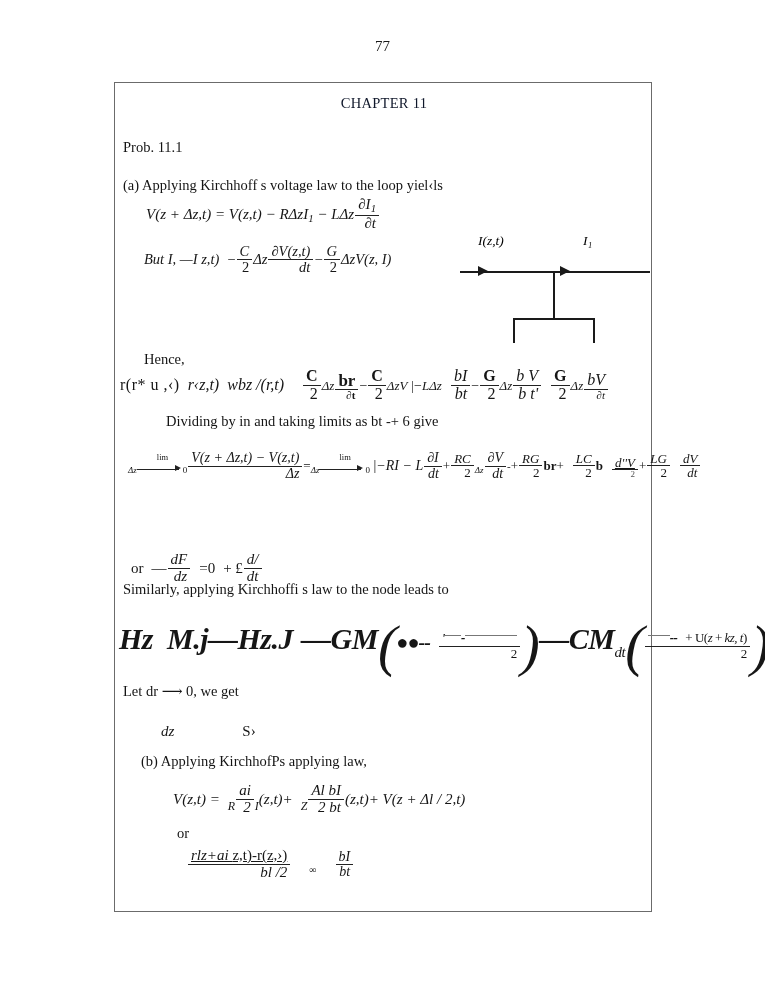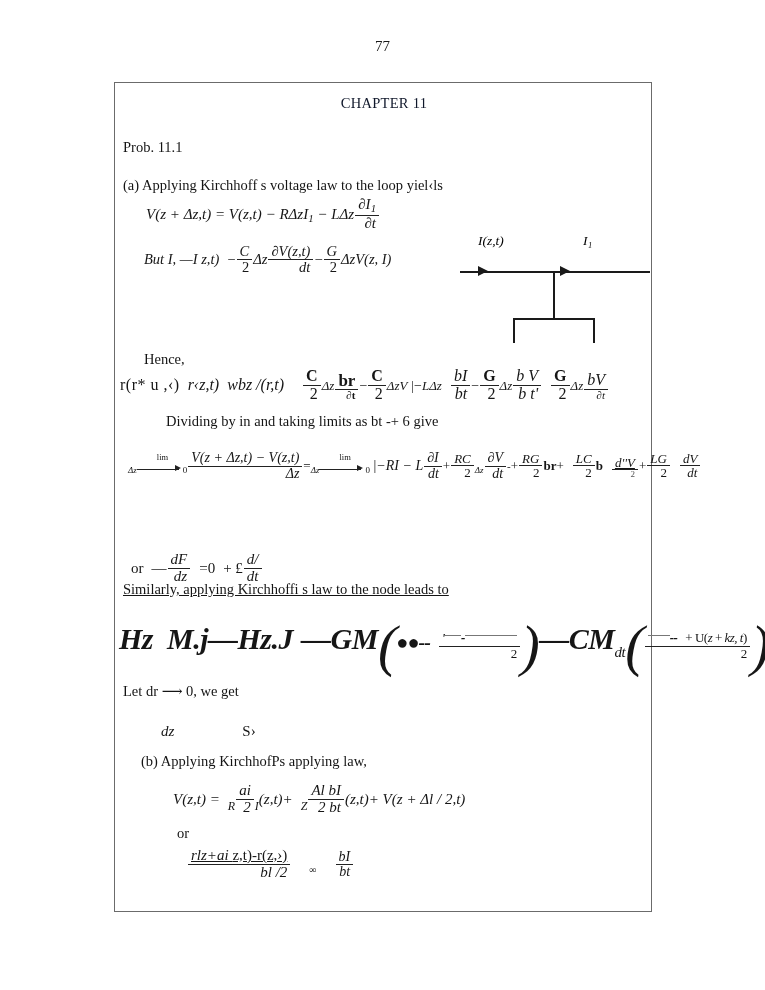--- a/index.html
+++ b/index.html
@@ -243,21 +243,21 @@
   <div class="txt" id="dividing" style="left:51px; top:330px;">Dividing by in and taking limits as bt -+ 6 give</div>
 
   <div class="mathline serif-math" id="eq4" style="left:13px; top:368px;">
     <span class="tiny it">Δz</span><span class="limarrow"><span class="lbl">lim</span><span class="bar"></span><span class="head"></span></span><span class="tiny">0</span><span class="frac" style="font-size:14px;"><span class="num it">V<span class="thin">(</span>z + Δz,t<span class="thin">)</span> − V<span class="thin">(</span>z,t<span class="thin">)</span></span><span class="den it">Δz</span></span><span style="font-size:13px;">=</span><span class="tiny it">Δz</span><span class="limarrow"><span class="lbl">lim</span><span class="bar"></span><span class="head"></span></span><span class="tiny">0</span><span style="font-size:14px;"> |</span><span class="it" style="font-size:14px;">−RI − L</span><span class="frac" style="font-size:14px;"><span class="num it">∂I</span><span class="den nobar it">dt</span></span><span style="font-size:13px;">+</span><span class="frac"><span class="num it">RC</span><span class="den nobar">2</span></span><span class="tiny it">Δz</span><span class="frac" style="font-size:14px;"><span class="num it">∂V</span><span class="den nobar it">dt</span></span><span style="font-size:11px;">-</span><span style="font-size:13px;">+</span><span class="frac"><span class="num it">RG</span><span class="den">2</span></span><span style="font-weight:bold; font-size:13px;">br</span><span style="font-size:13px;">+</span><span class="gap-s"></span><span class="frac"><span class="num it">LC</span><span class="den">2</span></span><span style="font-weight:bold; font-size:13px;">b</span><span class="gap-s"></span><span class="frac"><span class="num it" style="text-decoration:underline;">d''V</span><span class="den" style="font-size:9px; color:#555;">2</span></span><span style="font-size:13px;">+</span><span class="frac"><span class="num it">LG</span><span class="den">2</span></span><span class="gap-s"></span><span class="frac"><span class="num it">dV</span><span class="den nobar it">dt</span></span>
   </div>
 
   <div class="mathline serif-math" id="eq5" style="left:16px; top:436px;">
     <span style="font-style:normal;">or</span><span class="gap-s"></span>—<span class="frac"><span class="num it">dF</span><span class="den nobar it">dz</span></span><span class="gap-s"></span><span style="font-style:normal;">=0</span><span class="gap-s"></span><span style="font-style:normal;">+ £</span><span class="frac"><span class="num it">d/</span><span class="den nobar it">dt</span></span>
   </div>
 
-  <div class="txt" id="similarly" style="left:8px; top:498px;text-decoration:underline;">Similarly, applying Kirchhoffi s law to the node leads to</div>
+  <div class="txt" id="similarly" style="left:8px; top:498px;">Similarly, applying Kirchhoffi s law to the node leads to</div>
 
   <div class="mathline" id="eq6" style="left:4px; top:530px;">
     <span>Hz&nbsp; M.j—Hz.J</span><span class="gap-s"></span><span>—GM</span><span class="big-paren thin">(</span><span class="dotrow">●●--</span><span class="gap-s"></span><span class="frac" style="font-size:16px;"><span class="num"><span style="font-size:13px;">'</span><span class="rule" style="width:16px;"></span><span style="font-size:13px;">-</span><span class="rule" style="width:52px;"></span></span><span class="den nobar sm2">2</span></span><span class="big-paren thin">)</span><span>—CM</span><span class="sm" style="vertical-align:-0.55em;">dt</span><span class="big-paren thin">(</span><span class="frac" style="font-size:16px;"><span class="num"><span class="rule" style="width:22px;"></span><span style="font-size:13px;">--</span><span class="gap-s"></span><span class="sm2">+ U(<span class="it">z</span> + <span class="it">kz, t</span>)</span></span><span class="den nobar sm2">2</span></span><span class="big-paren thin">)</span>
   </div>
 
   <div class="txt" id="letdr" style="left:8px; top:600px;">Let   dr ⟶   0, we get</div>
 
   <div class="mathline serif-math" id="dzline" style="left:46px; top:640px;">
     <span class="it">dz</span><span class="gap-l"></span><span class="gap-l"></span><span>S›</span>
   </div>

